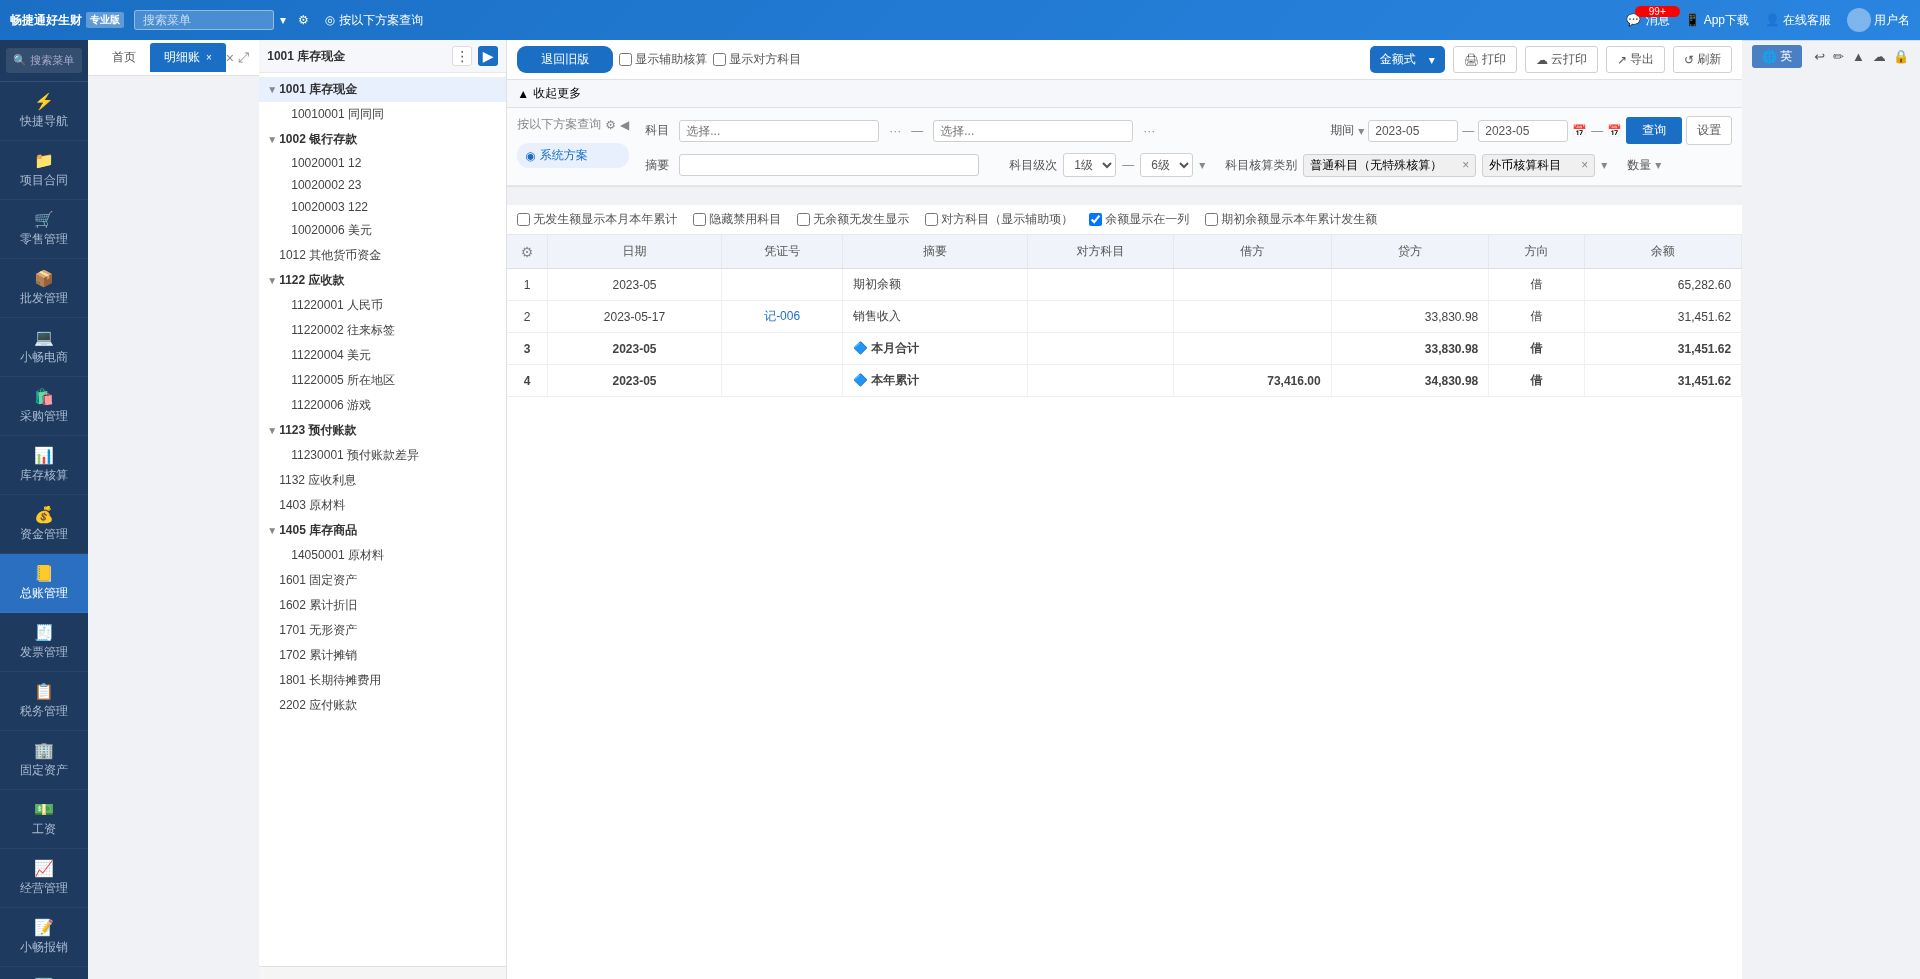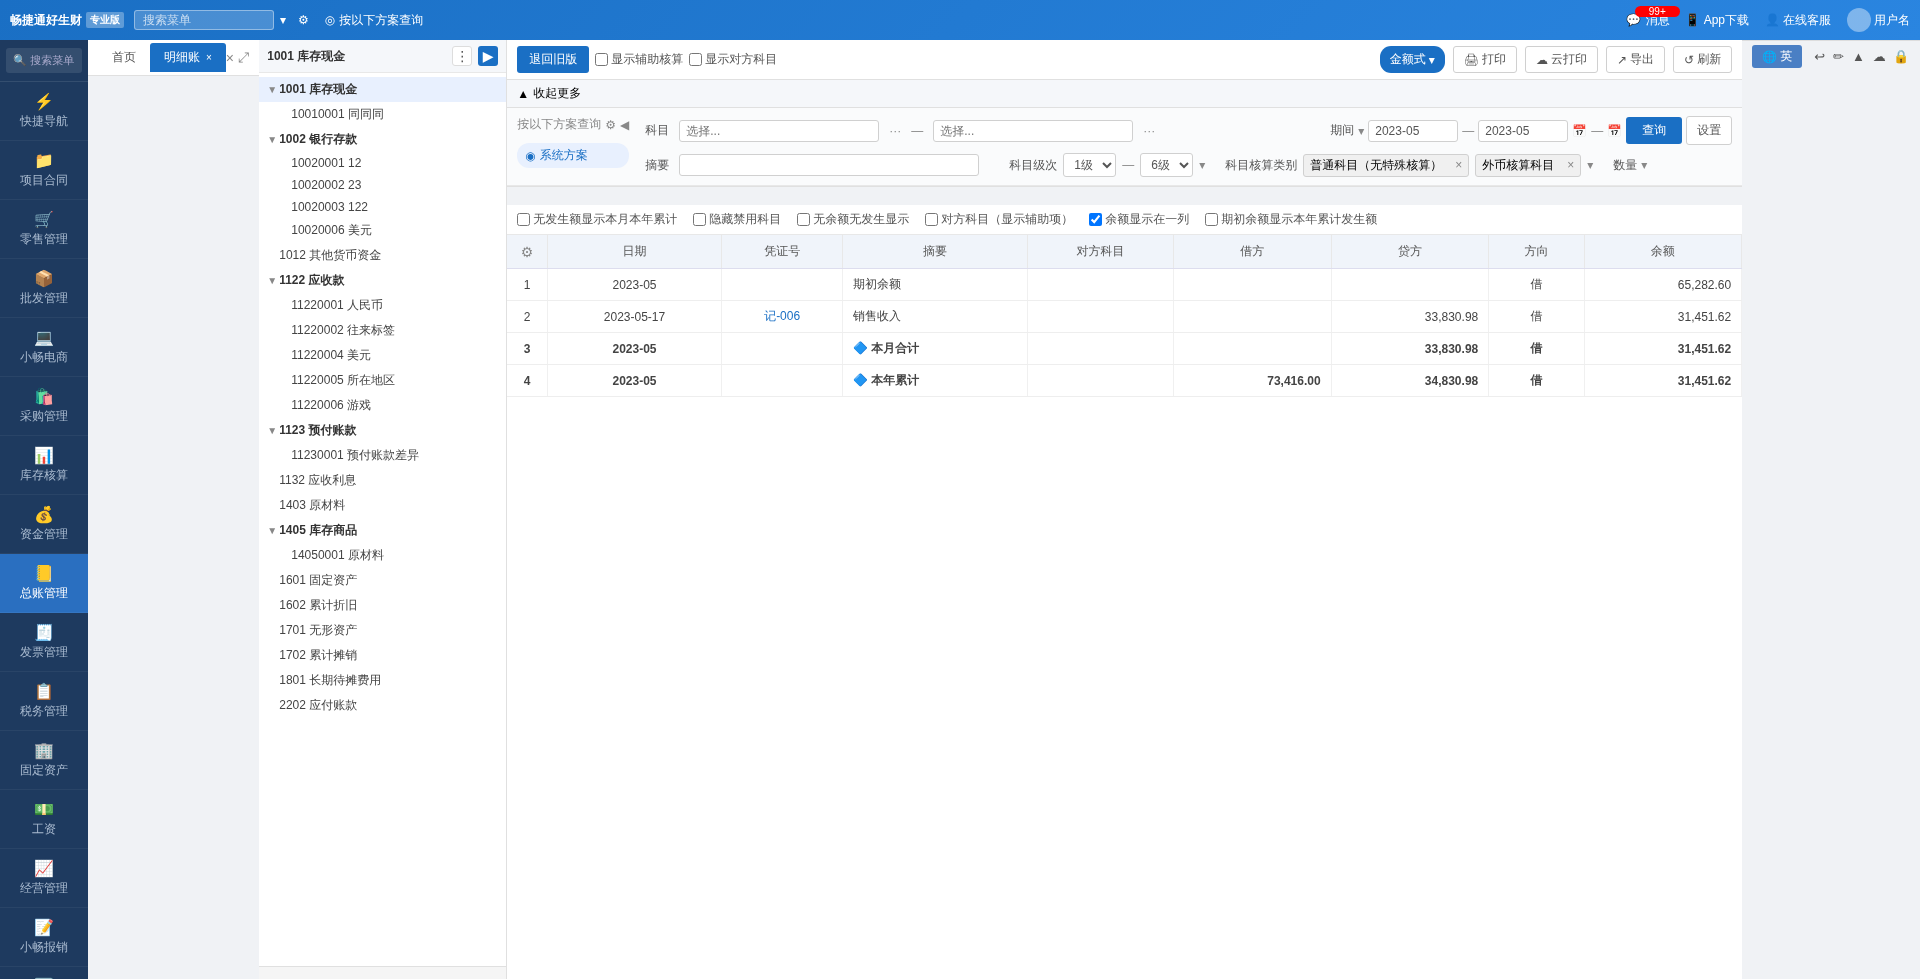--- a/index.html
+++ b/index.html
@@ -67,43 +67,43 @@
     .tree-footer { border-top: 1px solid #e0e0e0; }
     .tree-footer-scroll { height: 12px; background: #f5f5f5; }
 
     
     .right-panel { flex: 1; display: flex; flex-direction: column; overflow: hidden; }
 
     
     .toolbar { padding: 6px 10px; background: white; border-bottom: 1px solid #e0e0e0; display: flex; align-items: center; gap: 8px; flex-shrink: 0; }
     .toolbar-left { display: flex; align-items: center; gap: 6px; }
     .toolbar-right { margin-left: auto; display: flex; align-items: center; gap: 8px; }
-    .btn-primary { background: #1a6fc4; color: white; border: none; padding: 5px 12px; border-radius: 3px; cursor: pointer; font-size: 12px; }
+    .btn-primary { background: #1a6fc4; color: white; border: none; padding: 5px 24px; border-radius: 9px; cursor: pointer; font-size: 12px; }
     .btn-default { background: white; color: #555; border: 1px solid #d0d0d0; padding: 4px 10px; border-radius: 3px; cursor: pointer; font-size: 12px; display: flex; align-items: center; gap: 3px; }
     .checkbox-label { display: flex; align-items: center; gap: 3px; color: #555; cursor: pointer; }
     .checkbox-label input { margin: 0; }
-    .btn-format { background: #1a6fc4; color: white; border: none; padding: 5px 10px; border-radius: 11px; cursor: pointer; font-size: 12px; display: flex; align-items: center; gap: 3px; }
+    .btn-format { background: #1a6fc4; color: white; border: none; padding: 5px 10px; border-radius: 5px; cursor: pointer; font-size: 12px; display: flex; align-items: center; gap: 13px; }
     .close-icon { cursor: pointer; color: #888; font-size: 14px; }
     .maximize-icon { cursor: pointer; color: #888; font-size: 14px; margin-left: 4px; }
 
     
     .query-panel { background: white; border-bottom: 1px solid #e0e0e0; flex-shrink: 0; }
     .query-toggle { padding: 5px 10px; display: flex; align-items: center; gap: 4px; cursor: pointer; background: #f5f7fa; border-bottom: 1px solid #e0e0e0; }
 
     
     .filter-area { display: flex; padding: 8px 10px; gap: 16px; background: #fafbfc; border-bottom: 1px solid #e8e8e8; flex-shrink: 0; }
     .filter-left { display: flex; flex-direction: column; gap: 6px; flex-shrink: 0; }
     .filter-option { display: flex; align-items: center; gap: 4px; padding: 4px 8px; background: #e8f0fe; border-radius: 12px; cursor: pointer; color: #1a6fc4; font-size: 12px; }
     .filter-right { flex: 1; display: flex; flex-direction: column; gap: 8px; }
     .filter-row { display: flex; align-items: center; gap: 10px; flex-wrap: wrap; }
     .filter-label { color: #555; font-size: 12px; white-space: nowrap; }
     .filter-input { border: 1px solid #d0d0d0; border-radius: 3px; padding: 3px 6px; font-size: 12px; color: #555; flex: 1; min-width: 80px; max-width: 200px; }
     .filter-select { border: 1px solid #d0d0d0; border-radius: 3px; padding: 3px 6px; font-size: 12px; color: #555; background: white; }
     .filter-sep { color: #888; }
-    .filter-tag { background: #f0f0f0; border: 1px solid #d0d0d0; border-radius: 3px; padding: 2px 6px; display: flex; align-items: center; gap: 13px; font-size: 12px; }
+    .filter-tag { background: #f0f0f0; border: 1px solid #d0d0d0; border-radius: 3px; padding: 2px 6px; display: flex; align-items: center; gap: 20px; font-size: 12px; }
     .filter-tag .x { cursor: pointer; color: #888; }
     .period-input { border: 1px solid #d0d0d0; border-radius: 3px; padding: 3px 6px; font-size: 12px; color: #555; width: 90px; }
     .query-btn { background: #1a6fc4; color: white; border: none; padding: 5px 16px; border-radius: 3px; cursor: pointer; font-size: 12px; }
     .settings-btn { background: white; color: #555; border: 1px solid #d0d0d0; padding: 5px 10px; border-radius: 3px; cursor: pointer; font-size: 12px; }
 
     
     .checkbox-row { display: flex; align-items: center; gap: 16px; padding: 6px 10px; background: white; border-bottom: 1px solid #e8e8e8; flex-shrink: 0; flex-wrap: wrap; margin-top: 18px; }
     .checkbox-item { display: flex; align-items: center; gap: 3px; font-size: 12px; color: #555; cursor: pointer; }
     .checkbox-item input[type=checkbox] { margin: 0; }
 

